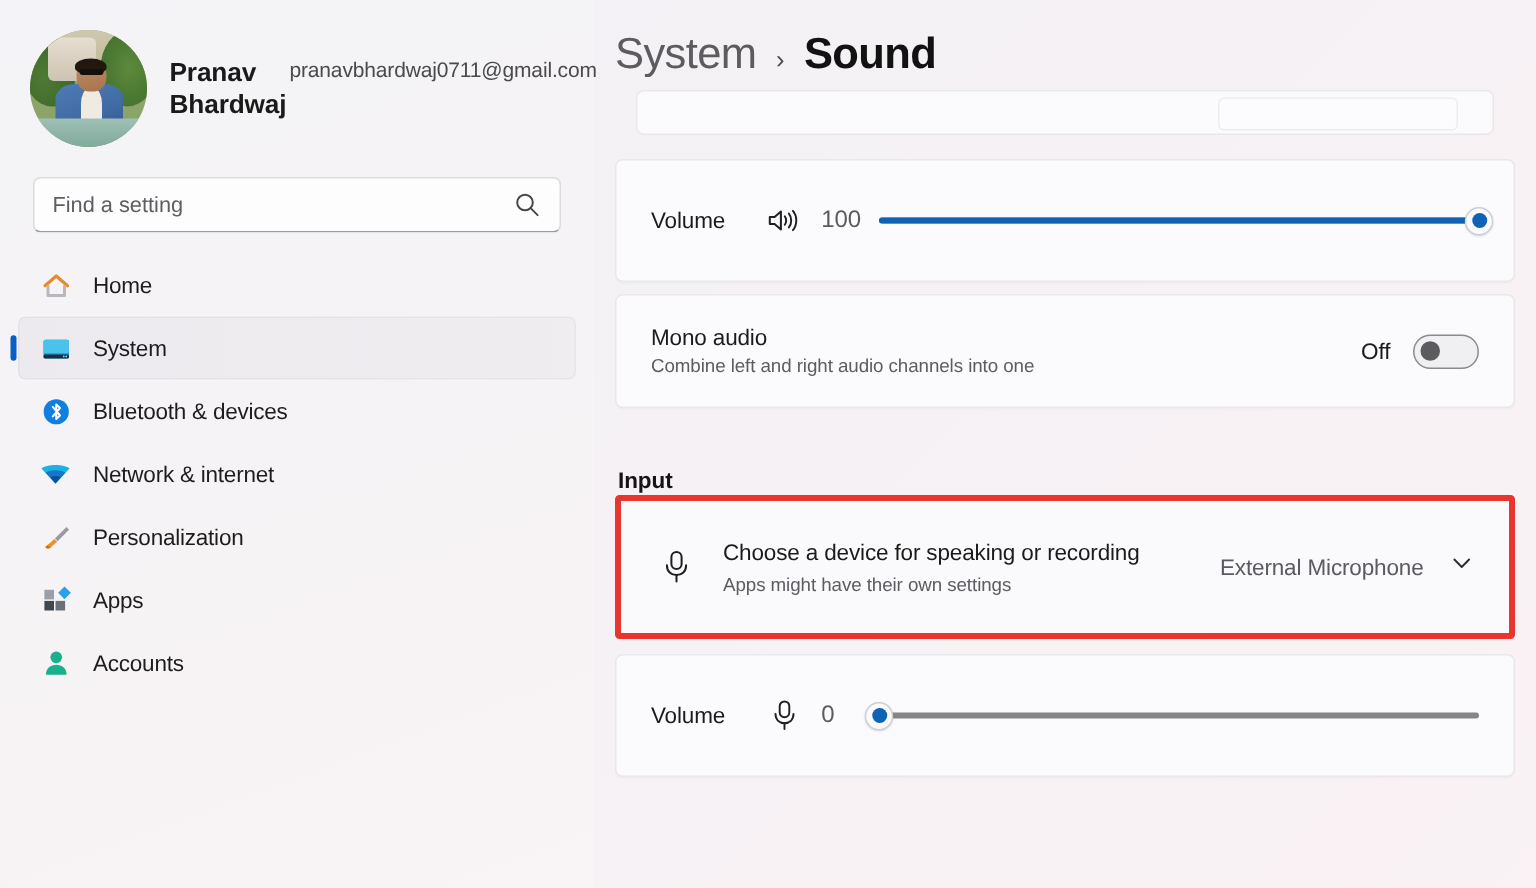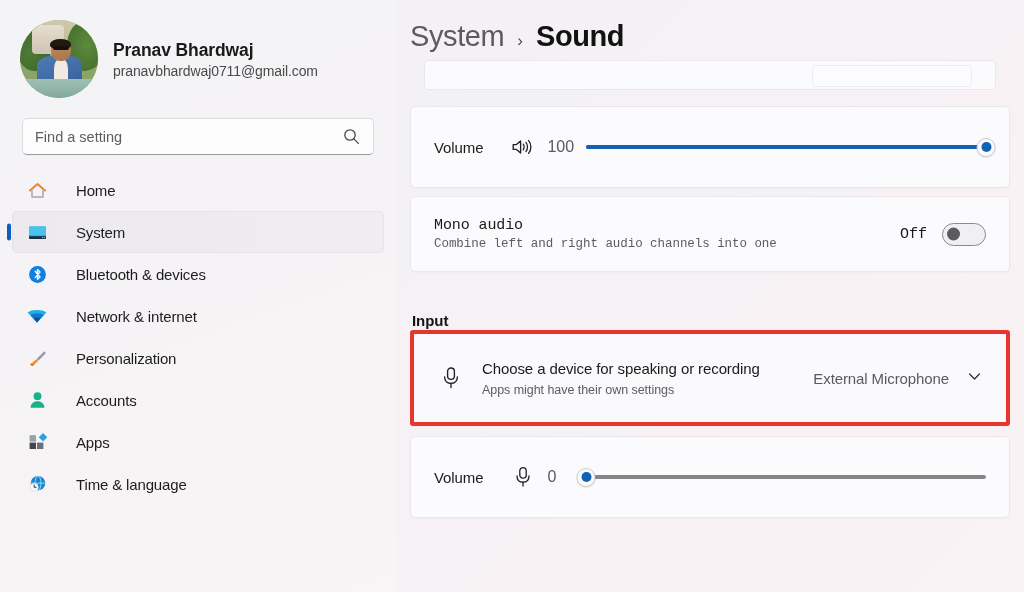--- a/index.html
+++ b/index.html
@@ -80,21 +80,21 @@
   .avatar .hair {
     position: absolute; left: 39%; top: 24%; width: 27%; height: 13%;
     background: #23180f;
     border-radius: 50% 50% 35% 35%;
   }
   .avatar .shades {
     position: absolute; left: 42%; top: 33%; width: 21%; height: 6%;
     background: #15100c;
     border-radius: 3px;
   }
-  .profile-text { display: flex; flex-direction: column; gap: 2px; }
+  .profile-text { display: flex; flex-direction: row; gap: 2px; }
   .profile-name {
     font-size: 17.5px; font-weight: 700; color: #1a1a1a; letter-spacing: -0.1px;
   }
   .profile-email {
     font-size: 14px; color: #4a4a4a; letter-spacing: -0.1px;
   }
 
   .search-wrap { padding: 17px 22px 0 22px; }
   .search-box {
     position: relative;
@@ -114,21 +114,21 @@
   }
   .search-input::placeholder { color: #5d5d63; }
   .search-icon { position: absolute; right: 13px; top: 9px; }
 
   .nav { margin-top: 14px; padding: 0 12px; }
   .nav-item {
     display: flex; align-items: center;
     height: 42px;
     padding-left: 14px;
     border-radius: 5px;
-    gap: 28px;
+    gap: 14px;
     position: relative;
     cursor: default;
   }
   .nav-item.active {
     background: linear-gradient(90deg, #eceaee 0%, #eeecef 70%, #efedf0 100%);
     box-shadow: inset 0 0 0 1px rgba(0,0,0,0.035);
   }
   .nav-item.active::before {
     content: "";
     position: absolute;
@@ -244,21 +244,21 @@
     transform: translateX(-50%);
   }
   .slider .thumb i {
     display: block;
     width: 10px; height: 10px;
     border-radius: 50%;
     background: #0f62b4;
   }
 
   
-  .mono-card { height: 76px; padding: 0 23px; font-family: Liberation Mono, monospace; }
+  .mono-card { height: 76px; padding: 0 23px; }
   .mono-right {
     margin-left: auto;
     display: flex; align-items: center; gap: 15px;
   }
   .toggle-state { font-size: 15px; color: #1b1b1b; }
   .toggle {
     width: 44px; height: 23px;
     border-radius: 12px;
     background: #f0eff1;
     border: 1.3px solid #8a8a90;
@@ -395,52 +395,39 @@
             <path d="M9.3 11.3 L11.1 13.1 L6.3 17.4 C5.4 18.1 3.6 17.6 3.3 16.6 Z" fill="#f0921f"></path>
             <path d="M4.6 15.3 L3.3 16.6 C3.6 17.6 5.4 18.1 6.3 17.4 L6.9 16.9 Z" fill="#d96f12"></path>
           </svg>
         </span>
         <span class="nav-label">Personalization</span>
       </div>
 
       <div class="nav-item">
         <span class="nav-icon">
           <svg width="21" height="21" viewBox="0 0 21 21">
-            <circle cx="10.5" cy="6.2" r="3.9" fill="#19b08c"></circle>
-            <path d="M3.6 17.8 C3.6 13.6 6.7 11.2 10.5 11.2 C14.3 11.2 17.4 13.6 17.4 17.8 Z" fill="#19b08c"></path>
-          </svg>
-        </span>
-        <span class="nav-label">Accounts</span>
-      </div>
-
-      <div class="nav-item">
-        <span class="nav-icon">
-          <svg width="21" height="21" viewBox="0 0 21 21">
             <rect x="2.6" y="3.2" width="6.4" height="6.4" fill="#9ba0a8"></rect>
             <rect x="2.6" y="10.6" width="6.4" height="6.4" fill="#41474f"></rect>
             <rect x="10" y="10.6" width="6.4" height="6.4" fill="#6b7179"></rect>
             <rect x="13" y="2.2" width="6" height="6" transform="rotate(45 16 5.2)" fill="#2d9fe8"></rect>
           </svg>
         </span>
         <span class="nav-label">Apps</span>
       </div>
 
       <div class="nav-item">
         <span class="nav-icon">
           <svg width="21" height="21" viewBox="0 0 21 21">
-            <circle cx="11" cy="9.2" r="7.3" fill="#1a86d0"></circle>
-            <ellipse cx="11" cy="9.2" rx="3" ry="7.3" fill="none" stroke="#a9dcf5" stroke-width="0.9"></ellipse>
-            <line x1="3.9" y1="9.2" x2="18.1" y2="9.2" stroke="#a9dcf5" stroke-width="0.9"></line>
-            <circle cx="7.2" cy="13.3" r="4.4" fill="#dfe4e9"></circle>
-            <circle cx="7.2" cy="13.3" r="3.5" fill="#f5f7f9"></circle>
-            <path d="M7.2 10.9 V13.3 H9.1" fill="none" stroke="#33383d" stroke-width="1" stroke-linecap="round"></path>
-          </svg>
-        </span>
-        <span class="nav-label">Time &amp; language</span>
-      </div>
+            <circle cx="10.5" cy="6.2" r="3.9" fill="#19b08c"></circle>
+            <path d="M3.6 17.8 C3.6 13.6 6.7 11.2 10.5 11.2 C14.3 11.2 17.4 13.6 17.4 17.8 Z" fill="#19b08c"></path>
+          </svg>
+        </span>
+        <span class="nav-label">Accounts</span>
+      </div>
+
 
     </div>
   </div>
 
   <div class="content">
 
     <div class="breadcrumb">
       <span class="crumb-sys">System</span>
       <span class="crumb-sep">›</span>
       <span class="crumb-cur">Sound</span>

